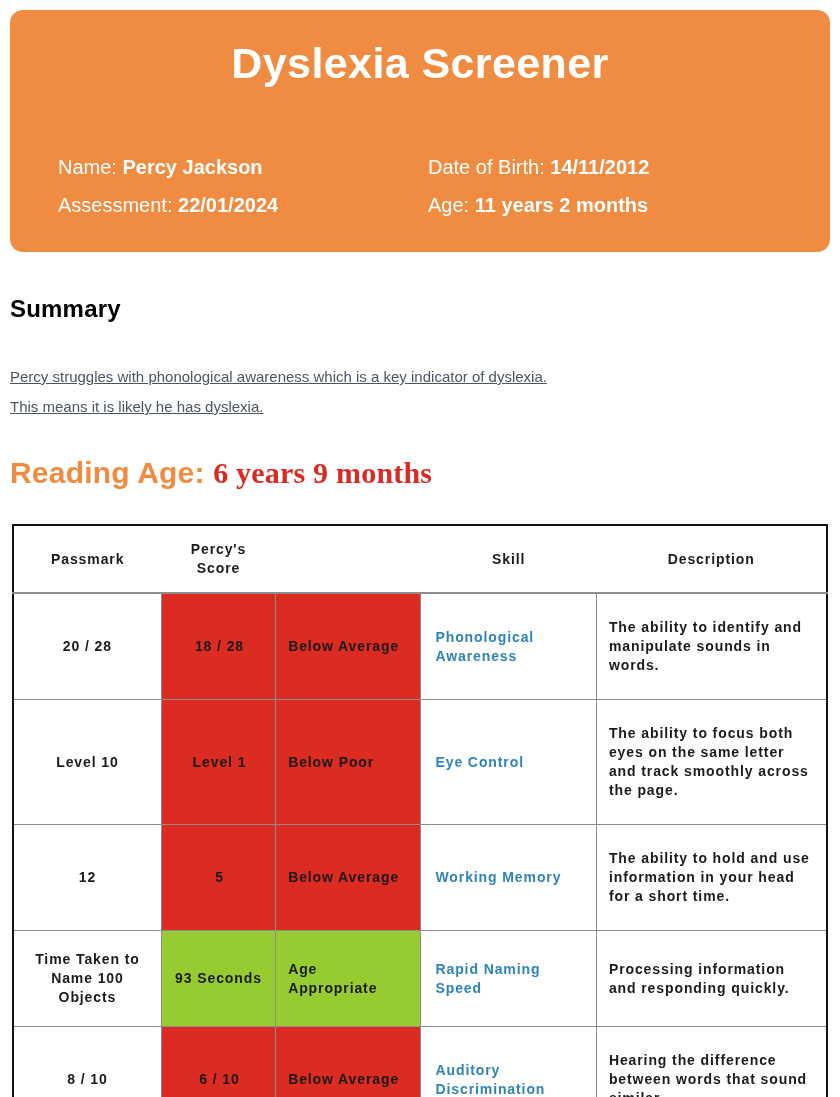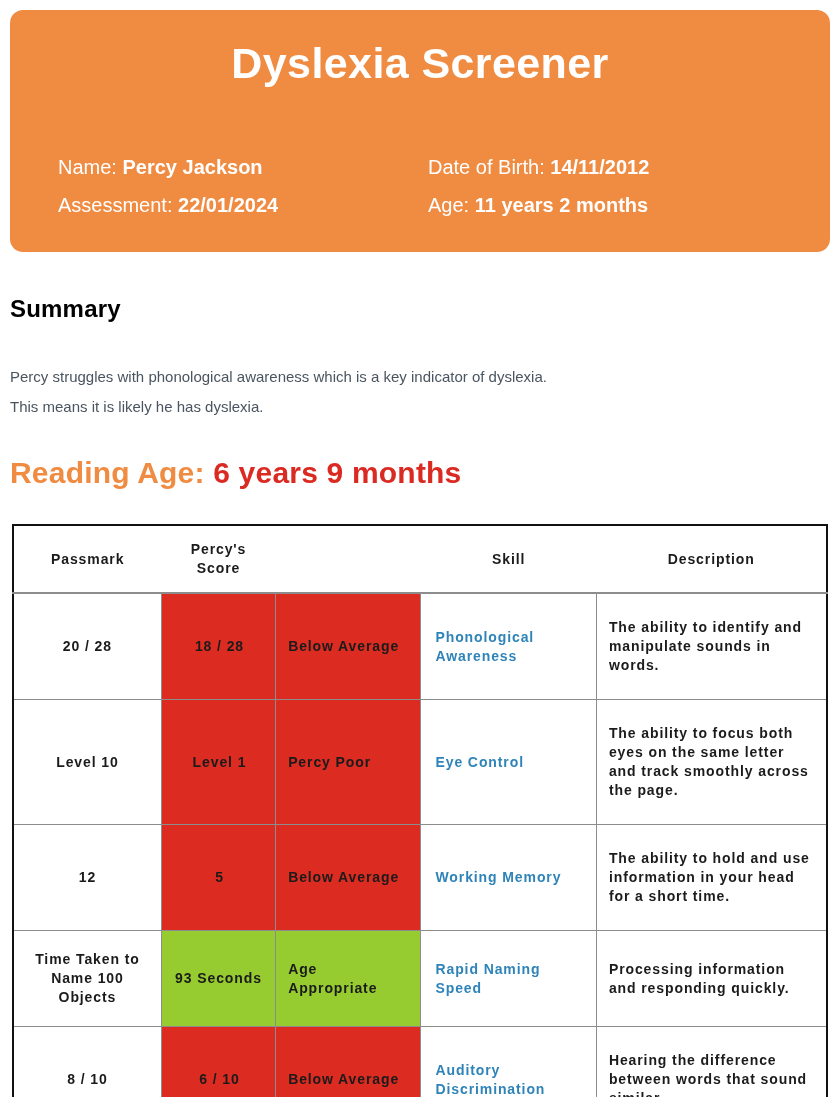--- a/index.html
+++ b/index.html
@@ -80,33 +80,34 @@
   .summary-body {
     position: absolute;
     left: 10px;
     top: 362px;
     width: 780px;
   }
   .summary-line {
     font-size: 15px;
     line-height: 30px;
     color: #4a5560;
+    text-decoration: underline;
   }
 
   .reading-age {
     position: absolute;
     left: 10px;
     top: 456px;
     font-size: 30px;
     font-weight: 700;
     letter-spacing: 0.2px;
     white-space: nowrap;
   }
   .reading-age .ra-label { color: #F08B42; }
-  .reading-age .ra-value { color: #DA2A22; }
+  .reading-age .ra-value { color: #DA2A22; font-family: Liberation Serif, serif; }
 
   
   .result-table {
     position: absolute;
     left: 12px;
     top: 516px;
     width: 816px;
     border: 2px solid #111111;
     border-collapse: collapse;
     table-layout: fixed;
@@ -225,21 +226,21 @@
         <td class="passmark">20 / 28</td>
         <td class="score red">18 / 28</td>
         <td class="rating red">Below Average</td>
         <td class="skill">Phonological Awareness</td>
         <td class="descr">The ability to identify and manipulate sounds in words.</td>
       </tr>
 
       <tr class="r2">
         <td class="passmark">Level 10</td>
         <td class="score red">Level 1</td>
-        <td class="rating red">Percy Poor</td>
+        <td class="rating red">Below Poor</td>
         <td class="skill">Eye Control</td>
         <td class="descr">The ability to focus both eyes on the same letter and track smoothly across the page.</td>
       </tr>
 
       <tr class="r3">
         <td class="passmark">12</td>
         <td class="score red">5</td>
         <td class="rating red">Below Average</td>
         <td class="skill">Working Memory</td>
         <td class="descr">The ability to hold and use information in your head for a short time.</td>

